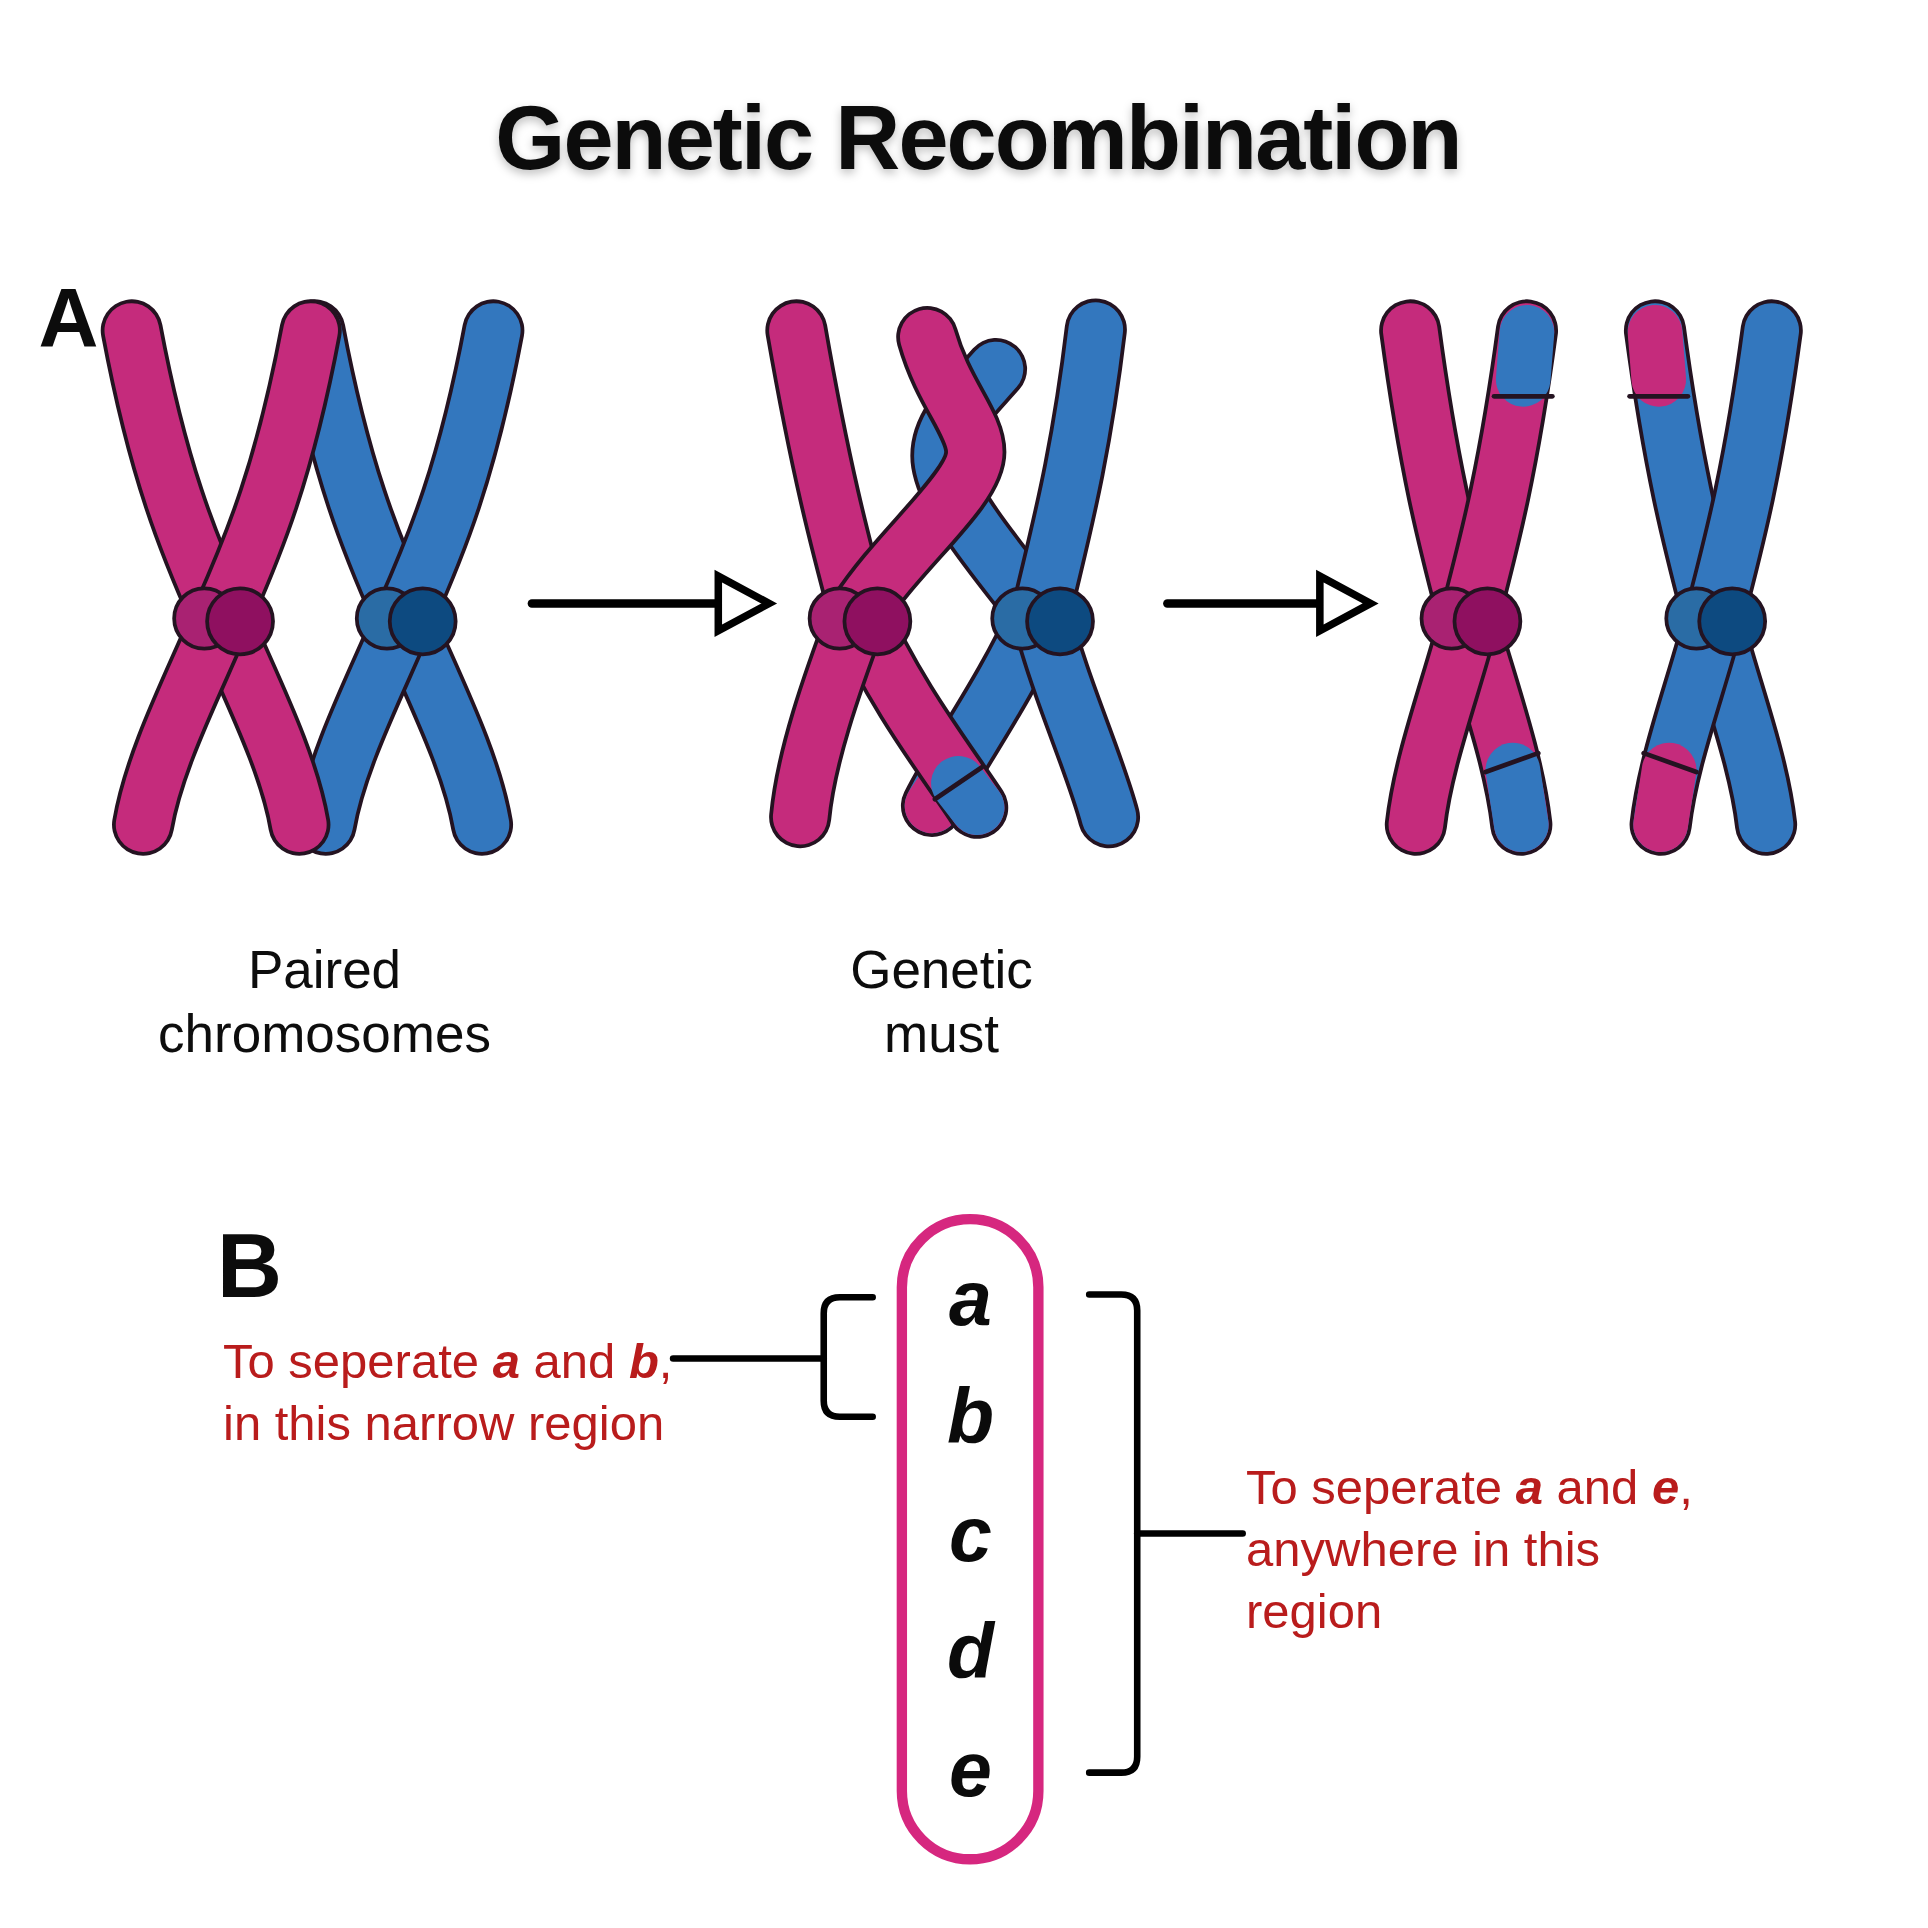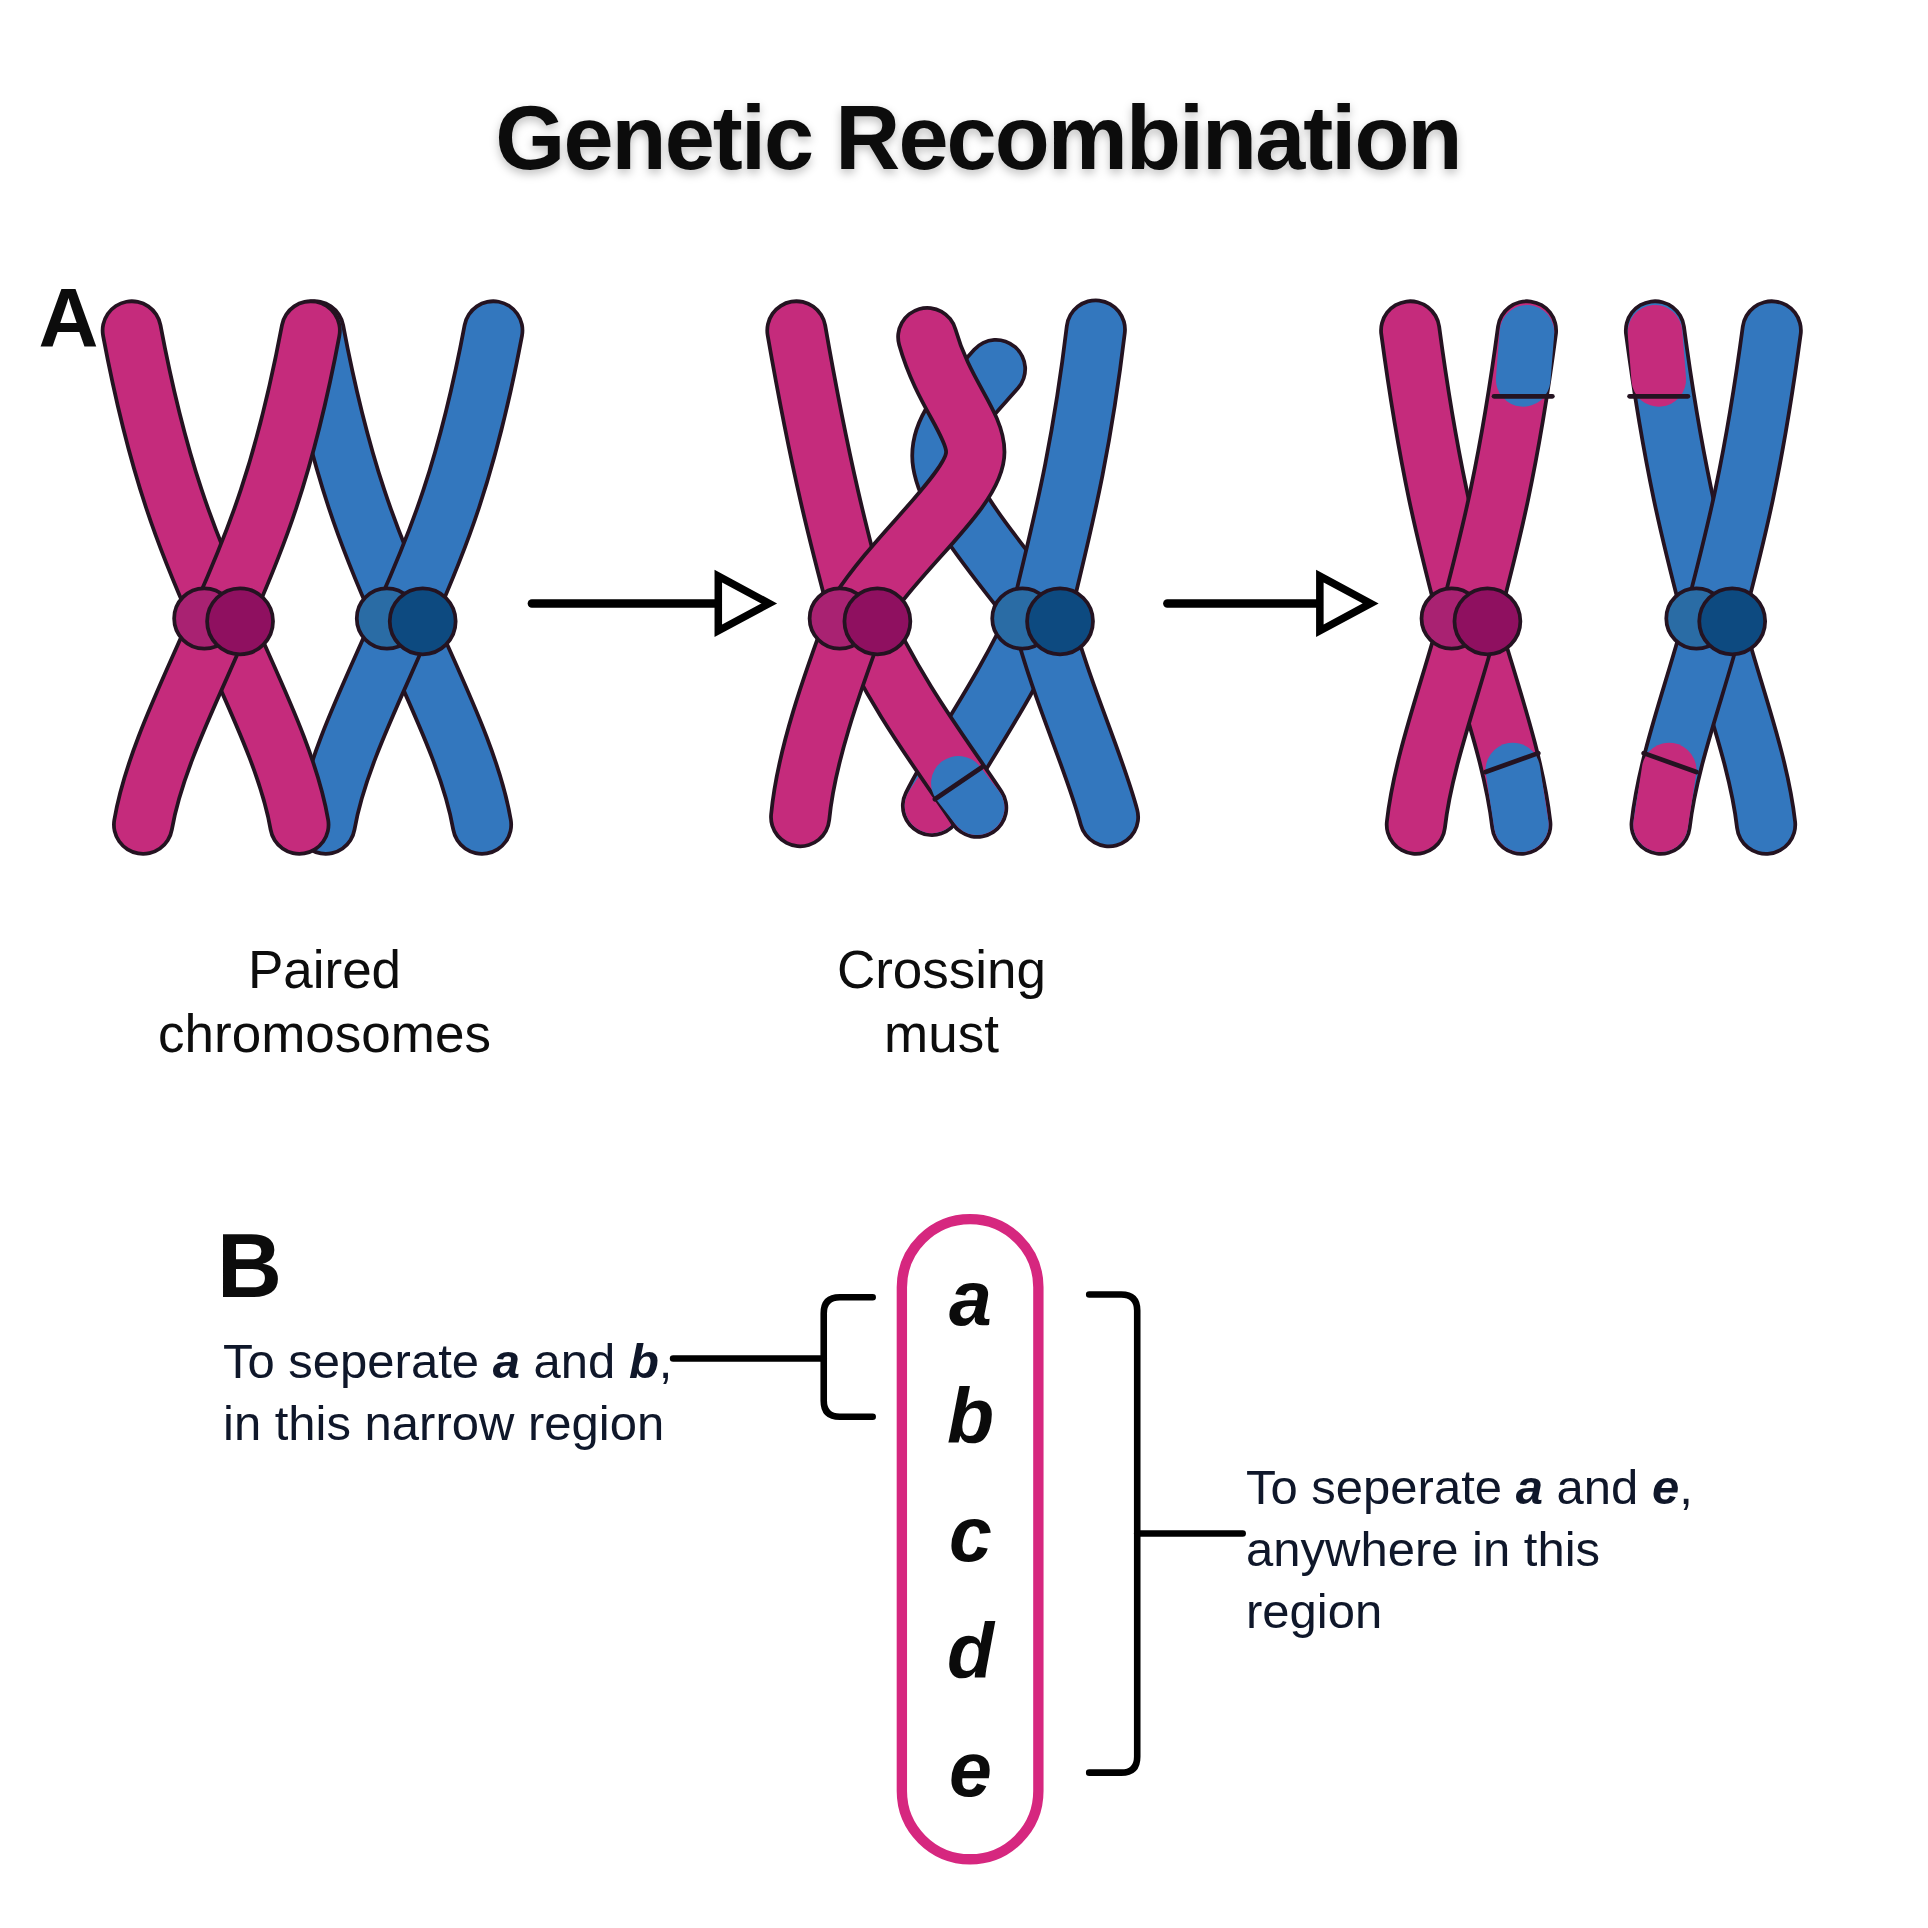--- a/index.html
+++ b/index.html
@@ -9,21 +9,21 @@
   svg.layer{position:absolute;left:0;top:0;}
   .title{left:0;top:87px;width:1928px;text-align:center;font-size:90px;font-weight:800;
          letter-spacing:-1.9px;color:#0c0c0c;text-shadow:0 3.8px 9.4px rgba(0,0,0,0.25);}
   .panel-letter{font-weight:800;color:#0c0c0c;}
   .letter-a{left:24.5px;top:271px;font-size:83px;}
   .letter-b{left:203px;top:1215px;font-size:90px;}
   .caption{width:659px;text-align:center;font-size:53px;line-height:64px;color:#0d0d0d;}
   .cap1{left:-19px;top:938px;}   
   .cap2{left:598px;top:938px;}   
   .cap3{left:1252px;top:938px;}  
-  .note{font-size:49px;line-height:62px;color:#0f172a;}
+  .note{font-size:49px;line-height:62px;color:#b91c1c;}
   .note-line{white-space:pre;}
   .g-em{font-style:italic;font-weight:bold;}
   .note-left{left:209px;top:1330px;}
   .note-right{left:1232px;top:1456px;}
   .gene{position:absolute;width:151px;text-align:center;font-size:77px;font-weight:800;
         font-style:italic;color:#0b0b0b;}
 </style>
 </head>
 <body>
 
@@ -103,21 +103,21 @@
 
   <div class="abs title">Genetic Recombination</div>
 
   <div class="abs panel-letter letter-a">A</div>
 
   <div class="abs caption cap1">
     <div>Paired</div>
     <div>chromosomes</div>
   </div>
   <div class="abs caption cap2">
-    <div>Crossing</div>
+    <div>Genetic</div>
     <div>must</div>
   </div>
 
   <div class="abs panel-letter letter-b">B</div>
 
   <div class="abs note note-left">
     <div class="note-line"><span>To seperate </span><span class="g-em">a</span><span> and </span><span class="g-em">b</span><span>,</span></div>
     <div class="note-line">in this narrow region</div>
   </div>
 

